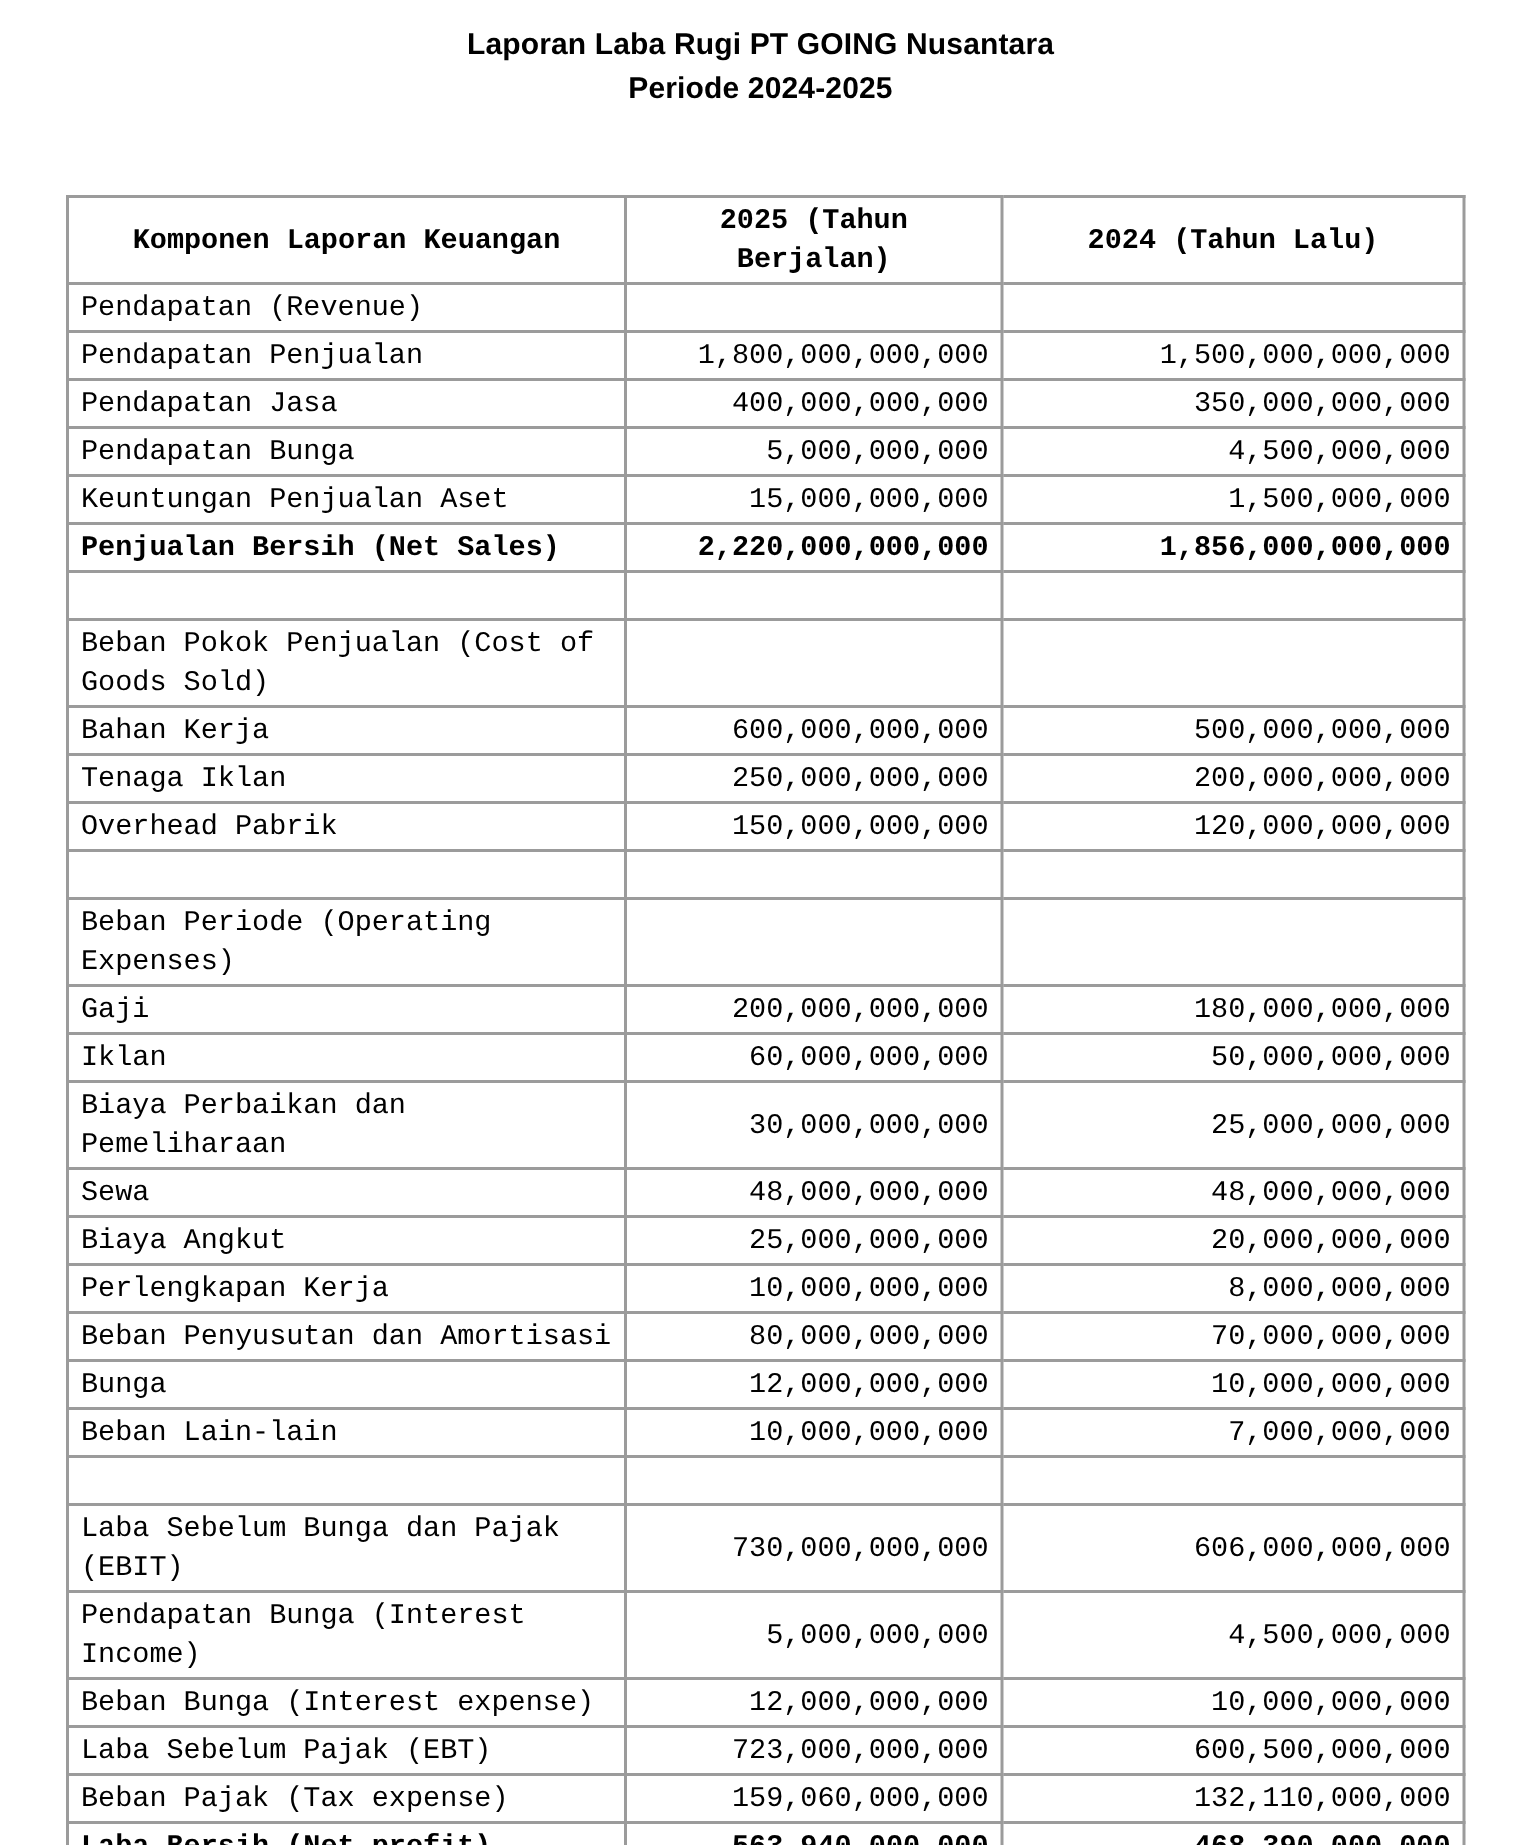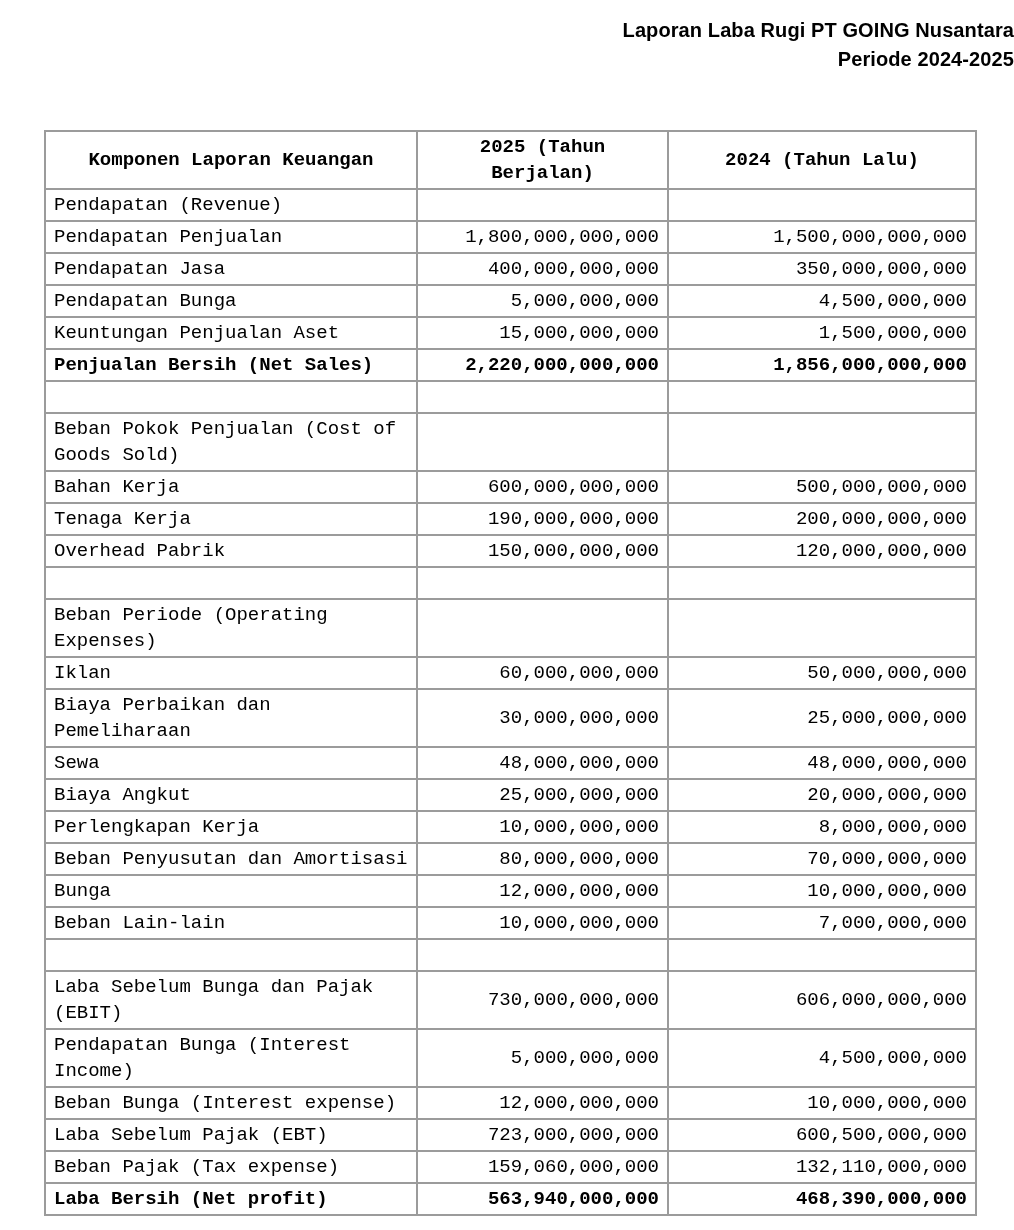--- a/index.html
+++ b/index.html
@@ -11,21 +11,21 @@
   }
   .page {
     position: relative;
     width: 1014px;
     height: 1230px;
     background: #ffffff;
     overflow: hidden;
   }
   .title-block {
     padding-top: 16px;
-    text-align: right;
+    text-align: center;
   }
   .title-line {
     font-size: 20px;
     line-height: 29px;
     font-weight: bold;
     letter-spacing: 0.1px;
   }
   table.fin-table {
     border-collapse: collapse;
     table-layout: fixed;
@@ -123,38 +123,43 @@
       <td class="c-label">Beban Pokok Penjualan (Cost of Goods Sold)</td>
       <td class="c-num"></td>
       <td class="c-num"></td>
     </tr>
         <tr class="style-normal">
       <td class="c-label">Bahan Kerja</td>
       <td class="c-num">600,000,000,000</td>
       <td class="c-num">500,000,000,000</td>
     </tr>
         <tr class="style-normal">
-      <td class="c-label">Tenaga Kerja</td>
-      <td class="c-num">190,000,000,000</td>
+      <td class="c-label">Tenaga Iklan</td>
+      <td class="c-num">250,000,000,000</td>
       <td class="c-num">200,000,000,000</td>
     </tr>
         <tr class="style-normal">
       <td class="c-label">Overhead Pabrik</td>
       <td class="c-num">150,000,000,000</td>
       <td class="c-num">120,000,000,000</td>
     </tr>
         <tr class="style-empty">
       <td class="c-label"></td>
       <td class="c-num"></td>
       <td class="c-num"></td>
     </tr>
         <tr class="style-section">
       <td class="c-label">Beban Periode (Operating Expenses)</td>
       <td class="c-num"></td>
       <td class="c-num"></td>
+    </tr>
+        <tr class="style-normal">
+      <td class="c-label">Gaji</td>
+      <td class="c-num">200,000,000,000</td>
+      <td class="c-num">180,000,000,000</td>
     </tr>
         <tr class="style-normal">
       <td class="c-label">Iklan</td>
       <td class="c-num">60,000,000,000</td>
       <td class="c-num">50,000,000,000</td>
     </tr>
         <tr class="style-normal">
       <td class="c-label">Biaya Perbaikan dan Pemeliharaan</td>
       <td class="c-num">30,000,000,000</td>
       <td class="c-num">25,000,000,000</td>

